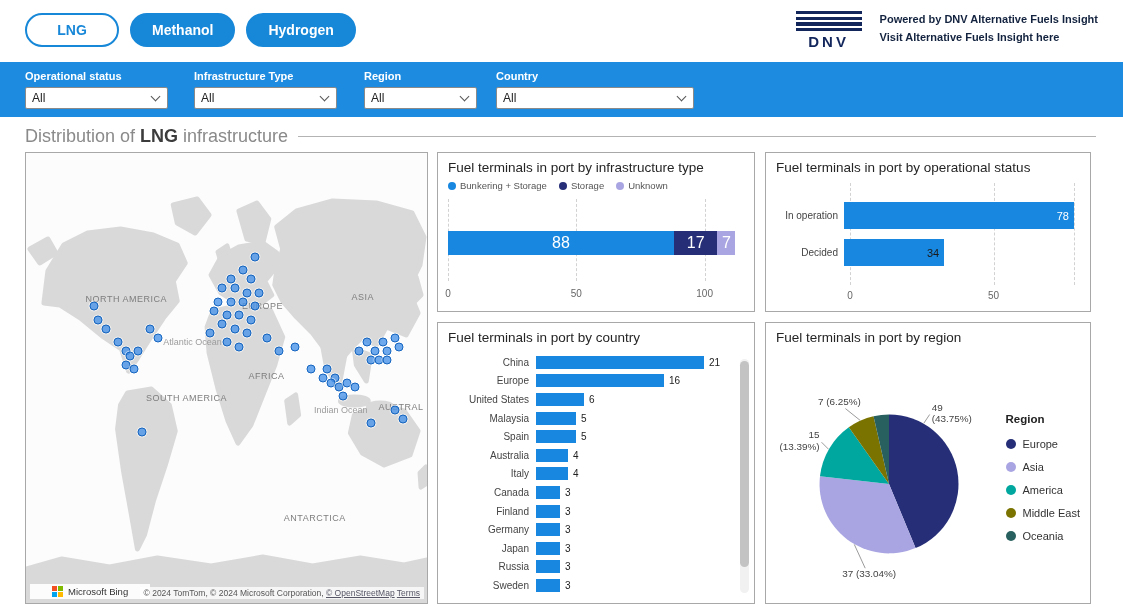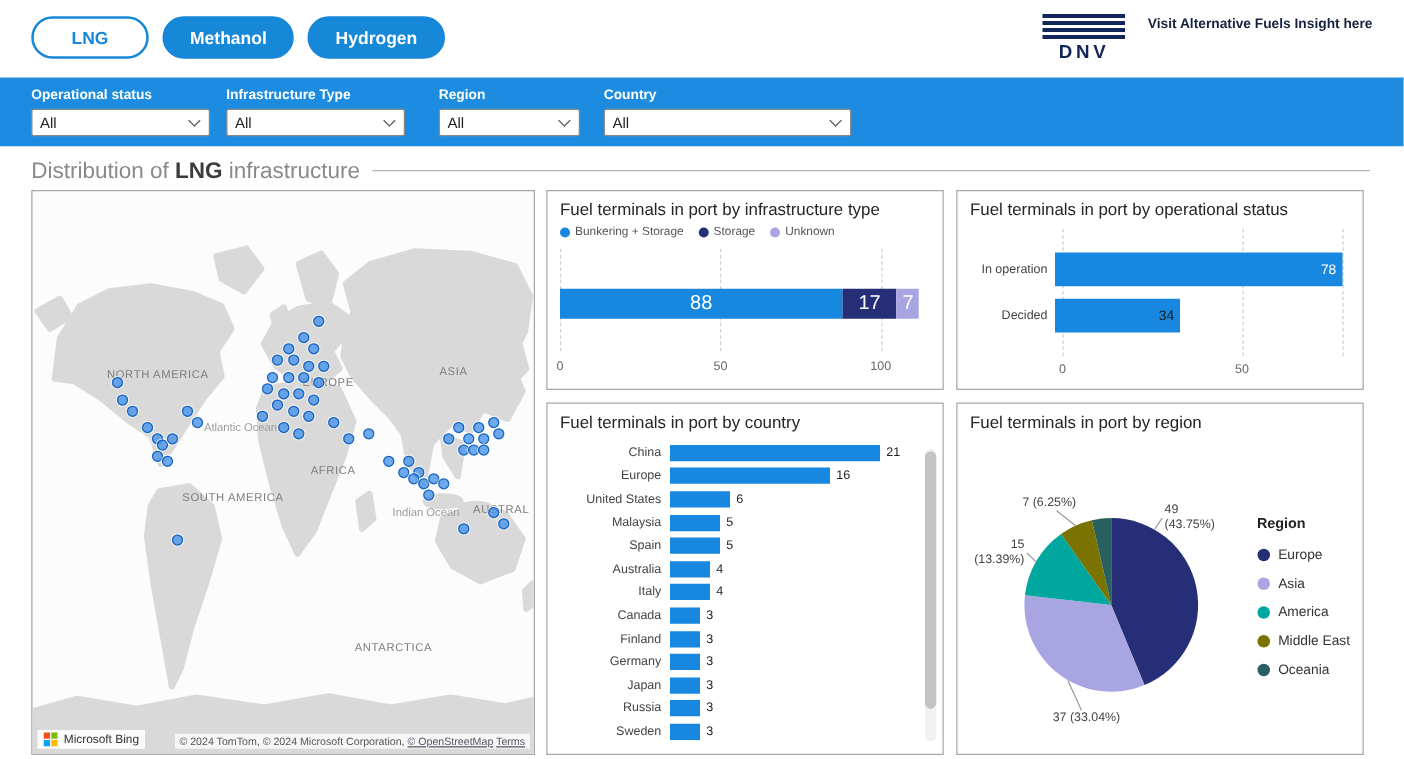--- a/index.html
+++ b/index.html
@@ -19,21 +19,21 @@
 
   
   .filterbar{position:absolute;top:62px;left:0;width:1123px;height:55px;background:#1d8ce0;
              display:flex;align-items:flex-start;padding:8px 0 0 25px}
   .filter{position:relative}
   .filter .flabel{color:#fff;font-size:11px;font-weight:bold;margin-bottom:5px}
   .filter select{height:22px;width:100%;font-size:12px;font-family:inherit;border:1px solid #8a8a8a;
                  border-radius:2px;background:#fff;color:#222;padding:0 20px 0 6px;appearance:none;-webkit-appearance:none}
   .filter::after{content:"";position:absolute;right:9px;bottom:9px;width:6px;height:6px;
                  border-right:1.5px solid #555;border-bottom:1.5px solid #555;transform:rotate(45deg);pointer-events:none}
-  .f1{width:143px}.f2{width:143px;margin-left:13px}.f3{width:113px;margin-left:27px}.f4{width:198px;margin-left:19px}
+  .f1{width:143px}.f2{width:143px;margin-left:26px}.f3{width:113px;margin-left:27px}.f4{width:198px;margin-left:19px}
 
   
   .section-title{position:absolute;left:25px;right:27px;top:126px;display:flex;align-items:center;
                  font-size:18px;color:#8a8a8a;white-space:pre}
   .section-title .hl{color:#3c3c3c;font-weight:bold}
   .rule{flex:1;border-top:1px solid #b3b3b3;height:0;margin-left:10px}
 
   
   .panel{position:absolute;background:#fff;border:1px solid #a8a8a8}
   .panel h3{font-size:13.5px;font-weight:400;color:#252525;padding:7px 10px 2px}
@@ -44,21 +44,21 @@
   #p-region{left:765px;top:322px;width:326px;height:282px}
 
   
   .worldmap{position:absolute;left:0;top:0;width:100%;height:100%}
   .map-label{position:absolute;transform:translate(-50%,-50%);font-size:9px;color:#7d7d7d;
              letter-spacing:.5px;white-space:nowrap;pointer-events:none}
   .map-label.ocean{color:#9c9c9c;letter-spacing:0}
   .map-dot{position:absolute;width:9px;height:9px;border-radius:50%;background:rgba(74,148,232,.8);
            border:1.5px solid #1565c0;transform:translate(-50%,-50%);box-shadow:0 0 0 1px rgba(255,255,255,.55)}
   .bing{position:absolute;left:4px;bottom:4px;display:flex;align-items:center;gap:5px;
-        background:rgba(255,255,255,.9);padding:2px 5px;font-size:9.5px;color:#333}
+        background:rgba(255,255,255,.9);padding:2px 22px;font-size:9.5px;color:#333}
   .bing-grid{display:grid;grid-template-columns:5px 5px;gap:1px}
   .bing-grid span{width:5px;height:5px;display:block}
   .attrib{position:absolute;right:3px;bottom:4px;font-size:8.5px;color:#555;
           background:rgba(255,255,255,.75);padding:1px 4px;white-space:nowrap}
   .attrib a{color:#556;text-decoration:underline;cursor:pointer}
 
   
   .legend{display:flex;gap:12px;padding:3px 10px 0;font-size:9.5px;color:#555;align-items:center}
   .lg-item{display:flex;align-items:center;gap:4px}
   .dot{width:8px;height:8px;border-radius:50%;flex:none}
@@ -109,20 +109,21 @@
   <button class="tab">Methanol</button>
   <button class="tab">Hydrogen</button>
 </div>
 
 <div class="branding">
   <div>
     <div class="logo-stripes"></div>
     <div class="logo-text">DNV</div>
   </div>
   <div class="brand-text">
+    <div>Powered by DNV Alternative Fuels Insight</div>
     <div><span>Visit Alternative Fuels Insight </span><a class="here">here</a></div>
   </div>
 </div>
 
 <div class="filterbar">
   <div class="filter f1">
     <div class="flabel">Operational status</div>
     <select><option>All</option></select>
   </div>
   <div class="filter f2">

